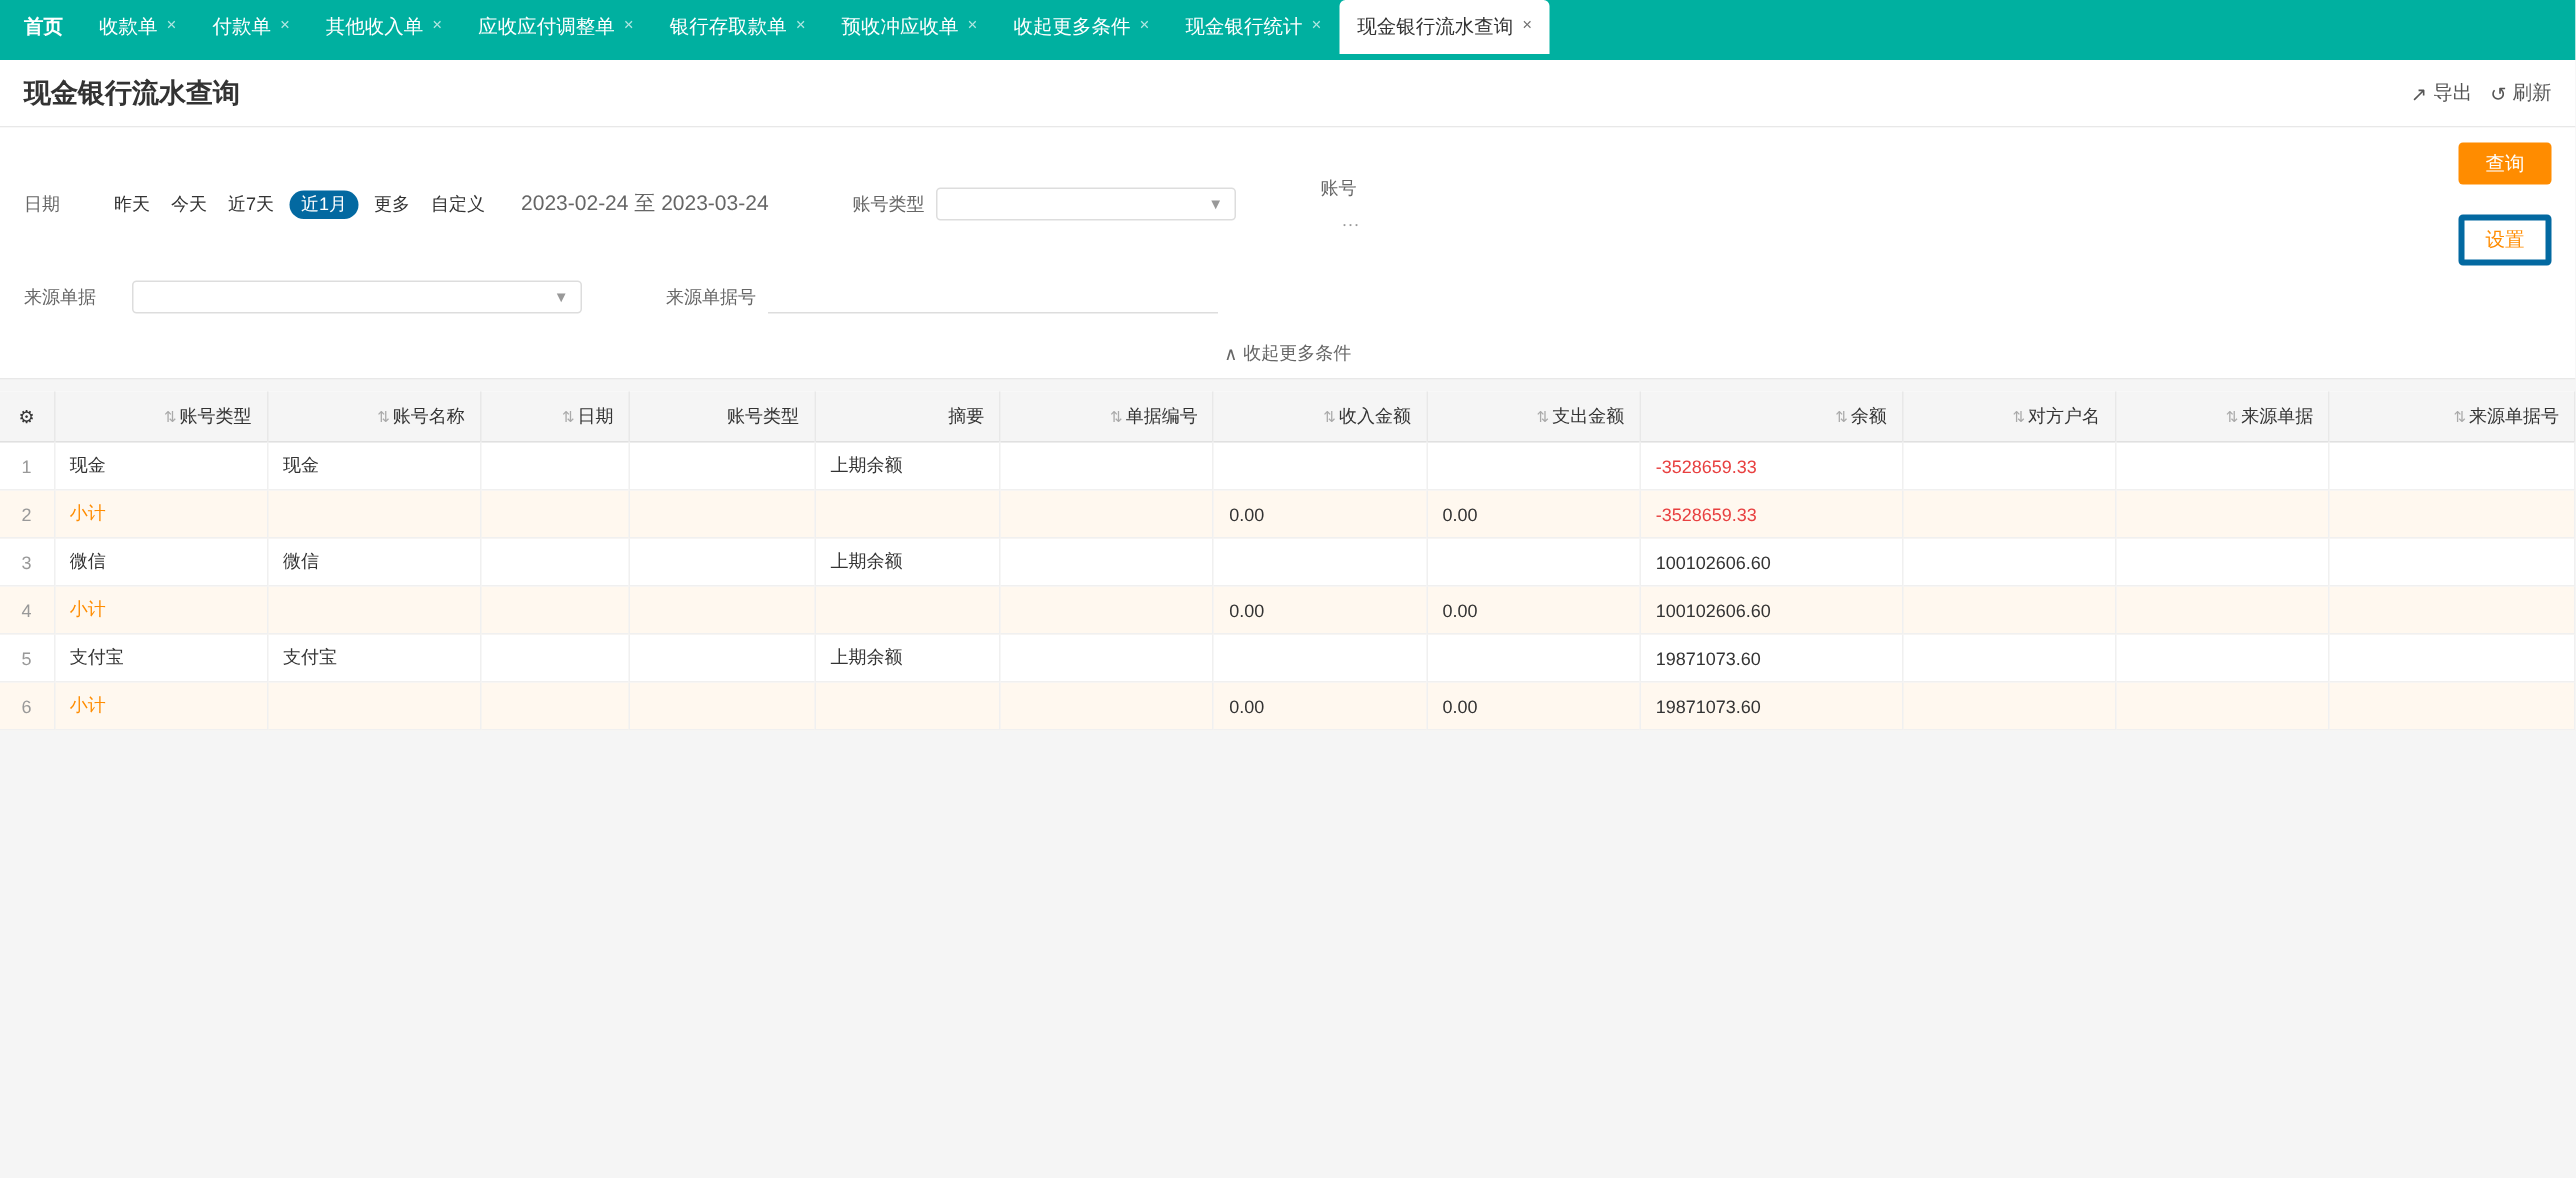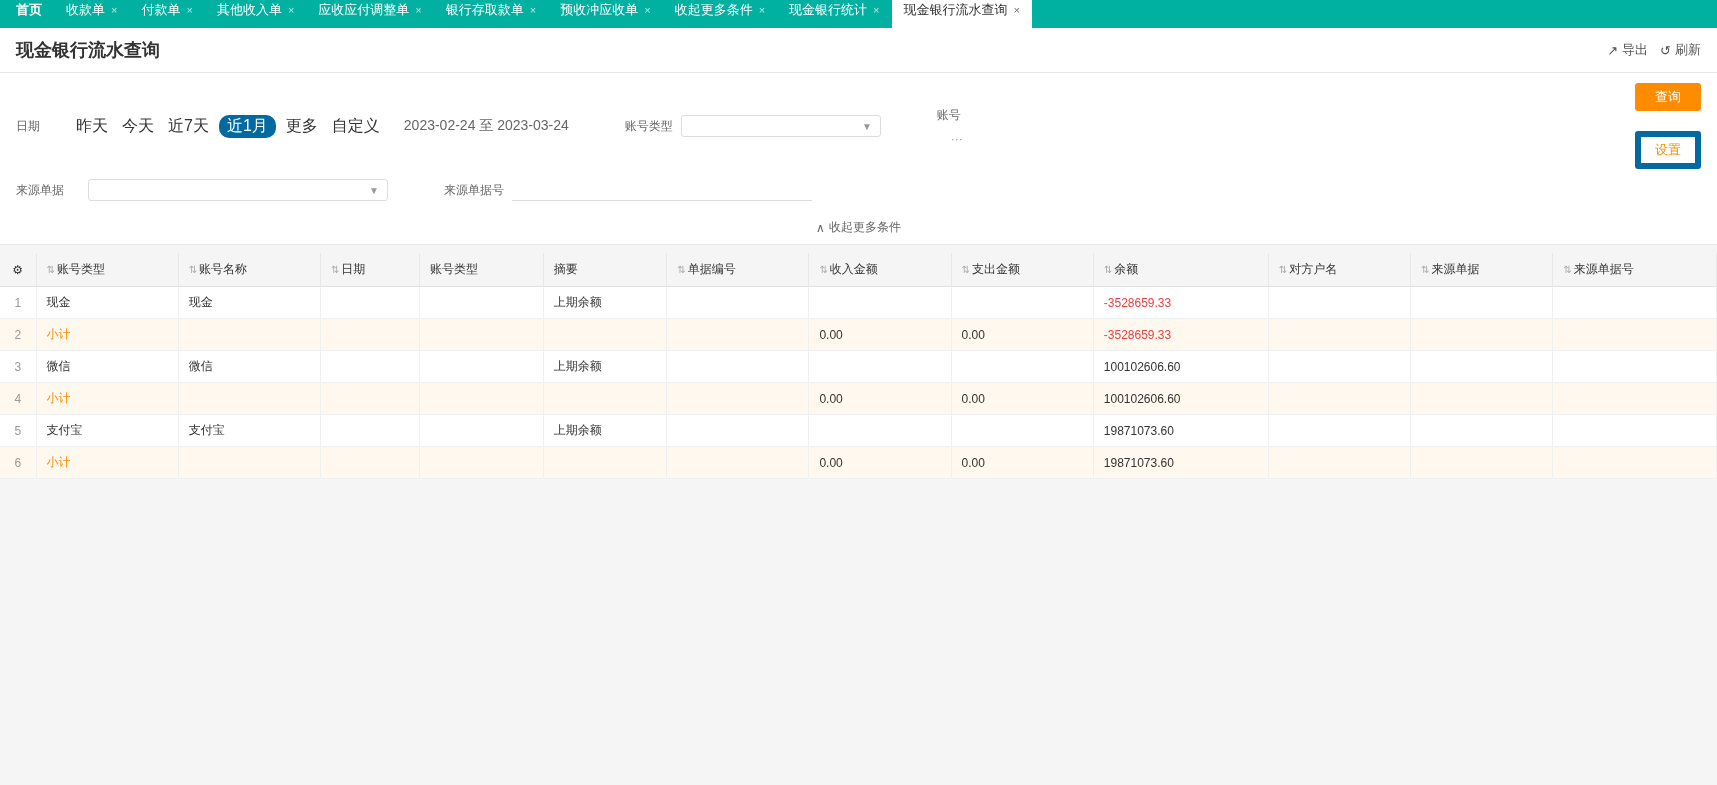--- a/index.html
+++ b/index.html
@@ -2,22 +2,22 @@
 <html><head>
   <meta charset="utf-8">
   <style>
     * { margin: 0; padding: 0; box-sizing: border-box; }
     body { font-family: "Microsoft YaHei", Arial, sans-serif; font-size: 12px; background: #f5f5f5; color: #333; }
 
     
     .top-nav {
       background: #00b0a0;
       display: flex;
-      align-items: flex-end;
-      height: 28px;
+      align-items: flex-start;
+      height: 40px;
       padding: 0 4px;
       overflow: hidden;
     }
     .nav-item {
       color: #fff;
       padding: 0 12px;
       height: 36px;
       display: flex;
       align-items: center;
       cursor: pointer;
@@ -86,21 +86,21 @@
     .date-shortcuts {
       display: flex;
       align-items: center;
       gap: 6px;
     }
     .date-shortcut {
       cursor: pointer;
       color: #333;
       padding: 1px 4px;
       border-radius: 3px;
-      font-size: 16px;
+      font-size: 12px;
       text-align: center;
     }
     .date-shortcut.active {
       background: #0369a1;
       color: #fff;
       border-radius: 10px;
       padding: 1px 8px;
     }
     .date-range {
       color: #666;
@@ -138,21 +138,21 @@
       color: #fff;
       border: none;
       border-radius: 3px;
       padding: 5px 18px;
       cursor: pointer;
       font-size: 13px;
     }
     .settings-btn {
       background: #fff;
       color: #ff8c00;
-      border: 6px solid #0369a1;
+      border: 4px solid #0369a1;
       border-radius: 3px;
       padding: 4px 14px;
       cursor: pointer;
       font-size: 13px;
     }
     .btn-group {
       display: flex;
       flex-direction: column;
       gap: 20px;
       margin-left: auto;
@@ -177,21 +177,21 @@
       width: 100%;
       border-collapse: collapse;
       font-size: 12px;
     }
     thead tr {
       background: #f5f5f5;
       border-bottom: 1px solid #e0e0e0;
     }
     thead th {
       padding: 8px 10px;
-      text-align: left;
+      text-align: right;
       font-weight: normal;
       color: #333;
       white-space: nowrap;
       border-right: 1px solid #e8e8e8;
       user-select: none;
       cursor: pointer;
     }
     thead th:first-child {
       width: 36px;
       text-align: center;
@@ -208,21 +208,21 @@
     tbody td:first-child { text-align: center; color: #999; }
   </style>
 </head>
 <body>
 
 <div class="top-nav">
   <div class="nav-item home">
     <span>首页</span>
   </div>
 
-  <div id="nav-tabs" style="display:flex;align-items:center;">
+  <div id="nav-tabs" style="display:flex;align-items:center;font-family:Liberation Mono, monospace;">
       <div class="nav-item">
         <span>收款单</span>
         <span class="close-btn">×</span>
       </div>
       <div class="nav-item">
         <span>付款单</span>
         <span class="close-btn">×</span>
       </div>
       <div class="nav-item">
         <span>其他收入单</span>

